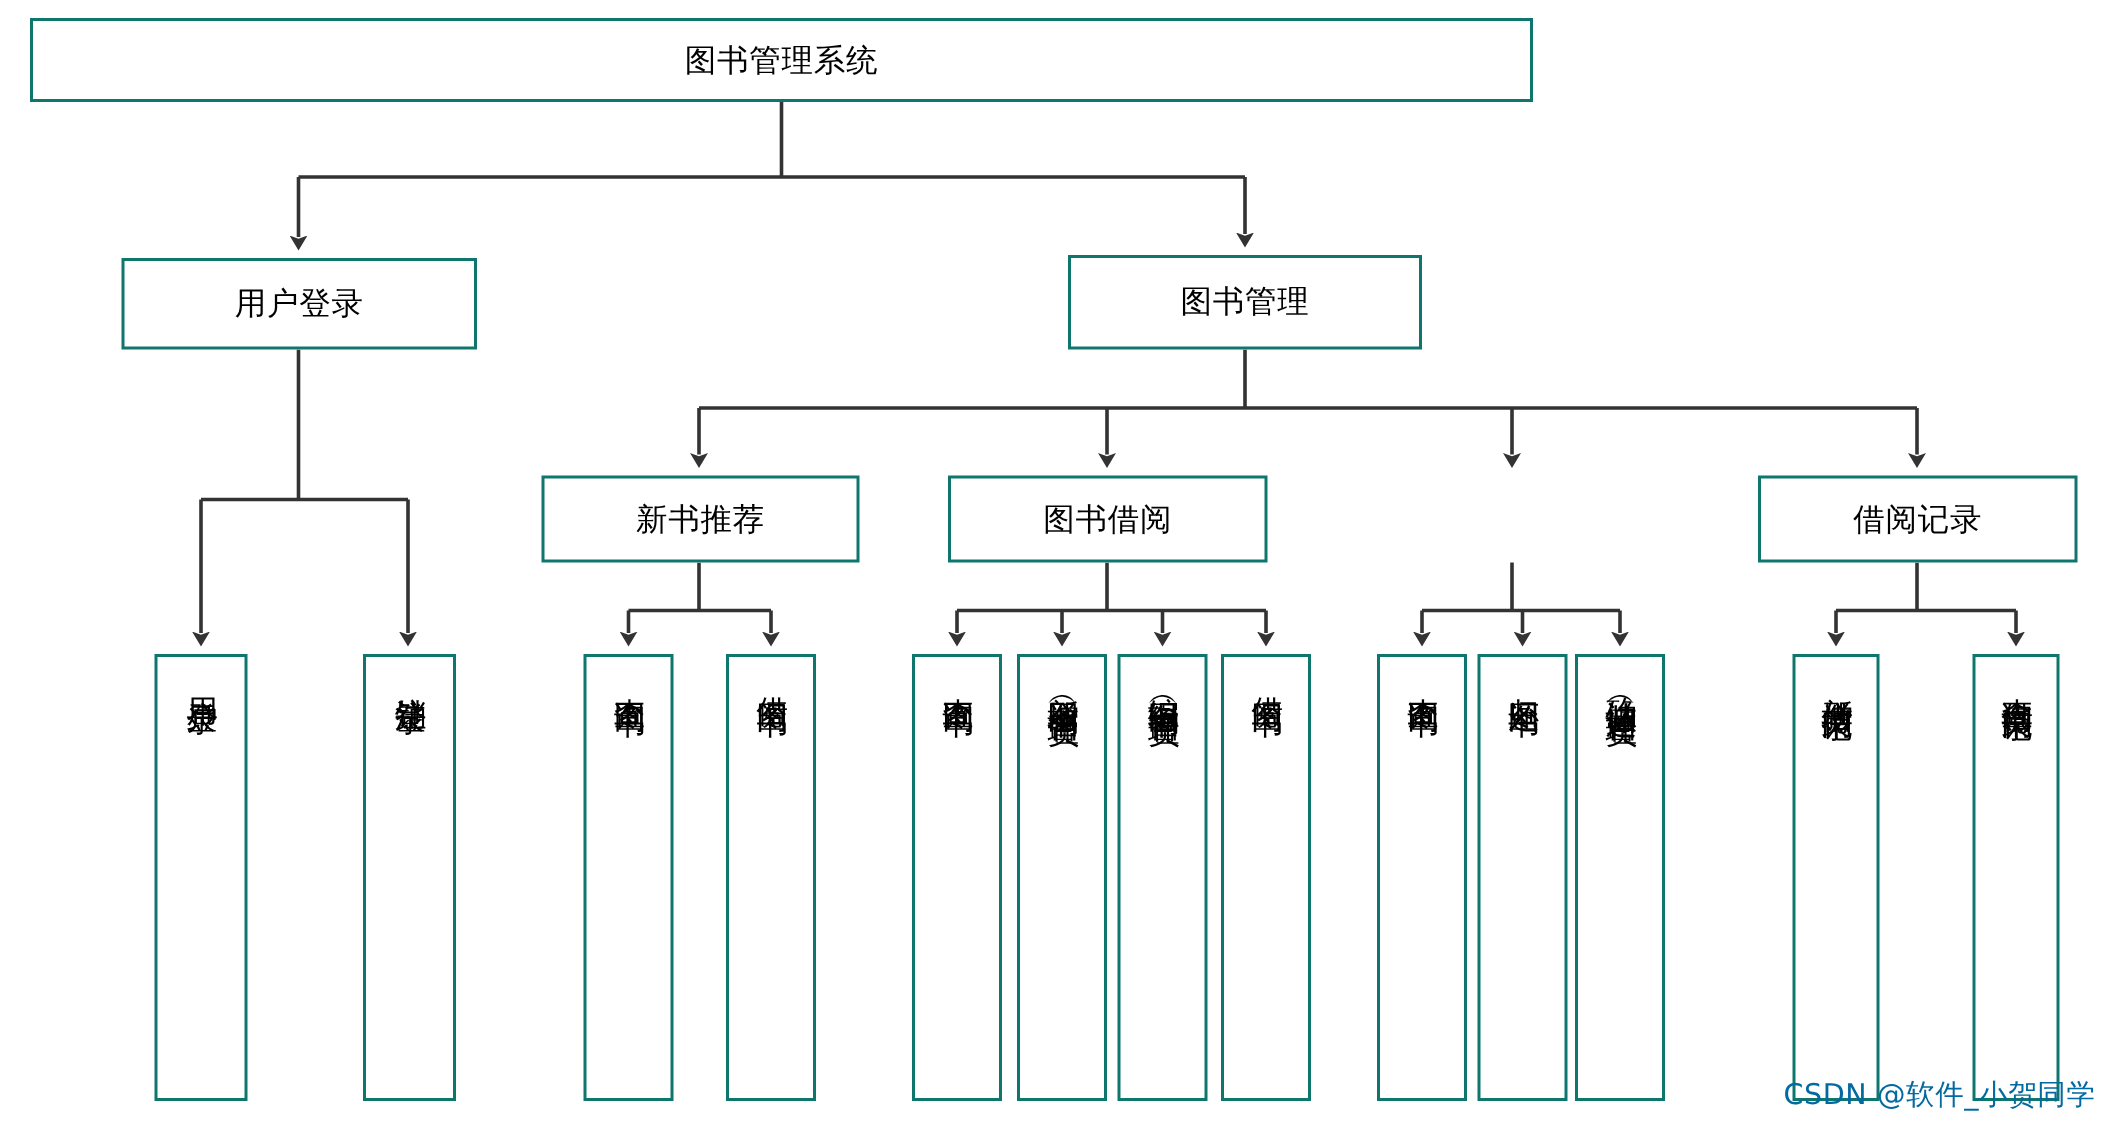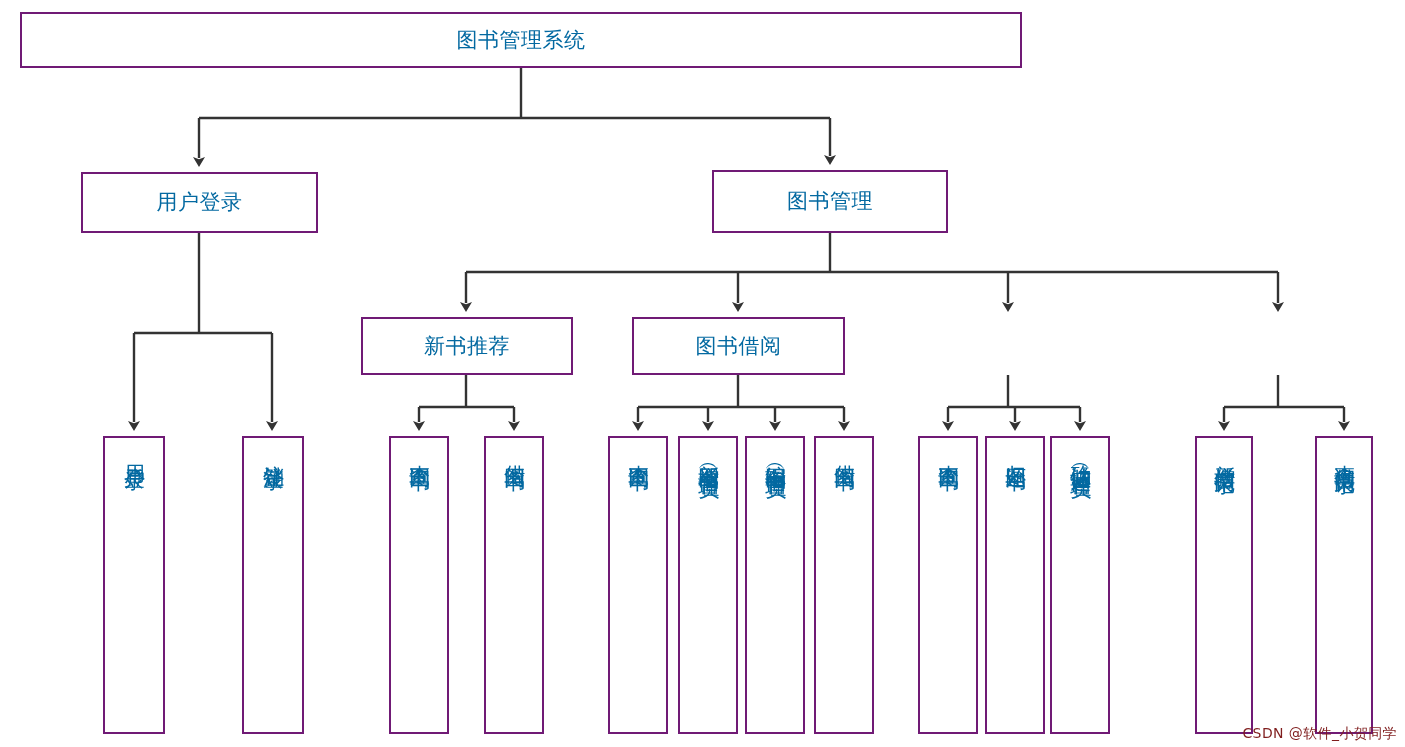--- a/index.html
+++ b/index.html
@@ -22,26 +22,26 @@
     position: absolute;
     left: 0;
     top: 0;
     width: 1405px;
     height: 747px;
     pointer-events: none;
   }
   .node {
     position: absolute;
     box-sizing: border-box;
-    border: 2px solid #701a75;
+    border: 2px solid #0f766e;
     background: #ffffff;
     display: flex;
     align-items: center;
     justify-content: center;
-    color: #0369a1;
+    color: #000000;
   }
   .node .label {
     display: block;
     text-align: center;
     line-height: 1.0;
     white-space: nowrap;
   }
   
   .node.horiz .label {
     font-size: 21px;
@@ -61,22 +61,22 @@
     text-orientation: upright;
     font-size: 21px;
     line-height: 1.12;
     letter-spacing: 2px;
     white-space: nowrap;
   }
   #watermark {
     position: absolute;
     right: 8px;
     bottom: 4px;
-    font-size: 14px;
-    color: #7f1d1d;
+    font-size: 19px;
+    color: #0369a1;
     white-space: nowrap;
     letter-spacing: 0.4px;
     font-family: "DejaVu Sans", "Liberation Sans", sans-serif;
   }
 </style>
 </head>
 <body>
 
 <div id="canvas">
 
@@ -140,20 +140,23 @@
   <div class="node horiz" style="left:712px; top:170px; width:236px; height:63px;align-items:center;">
     <span class="label">图书管理</span>
   </div>
 
   <div class="node horiz" style="left:632px; top:317px; width:213px; height:58px;">
     <span class="label">图书借阅</span>
   </div>
   <div class="node horiz" style="left:361px; top:317px; width:212px; height:58px;">
     <span class="label">新书推荐</span>
   </div>
+  <div class="node horiz" style="left:1172px; top:317px; width:213px; height:58px;">
+    <span class="label">借阅记录</span>
+  </div>
 
   <div class="node vert" style="left:103px; top:436px; width:62px; height:298px;">
     <span class="label">用户登录</span>
   </div>
   <div class="node vert" style="left:242px; top:436px; width:62px; height:298px;">
     <span class="label">注销登录</span>
   </div>
 
   <div class="node vert" style="left:389px; top:436px; width:60px; height:298px;">
     <span class="label">查询图书</span>

